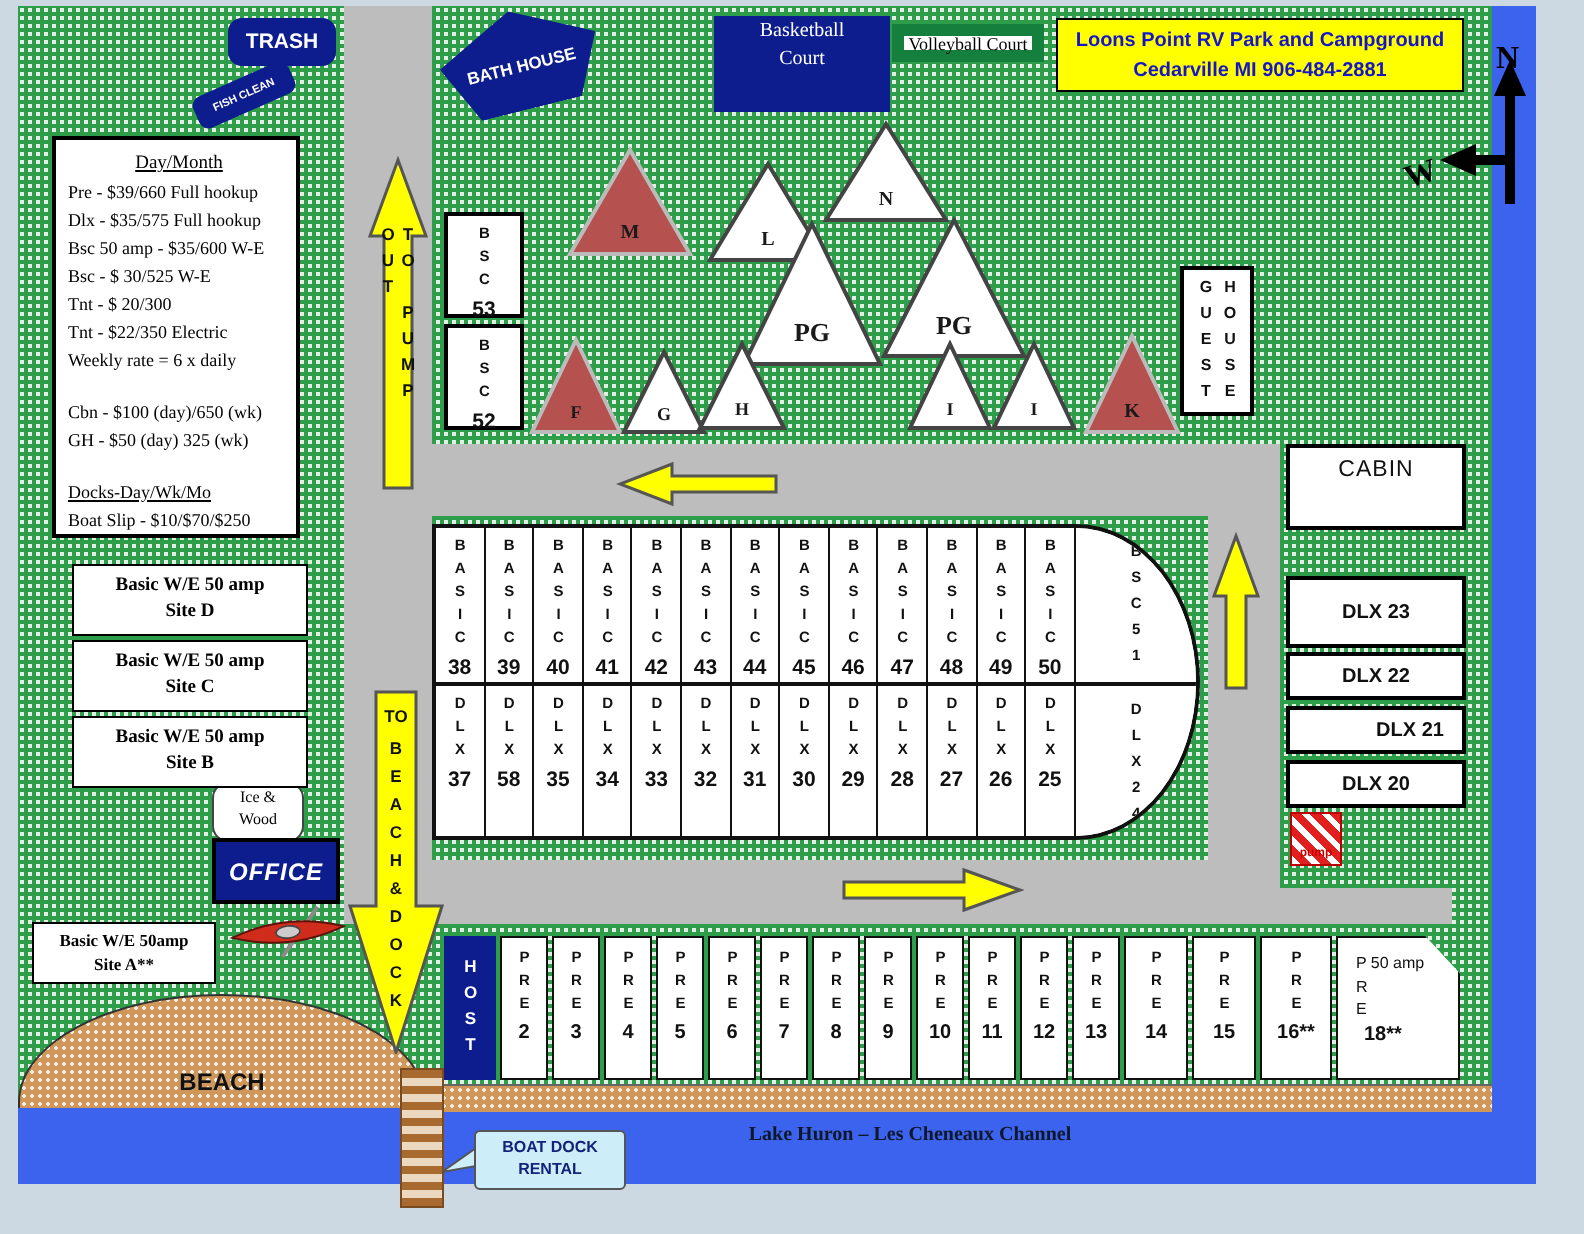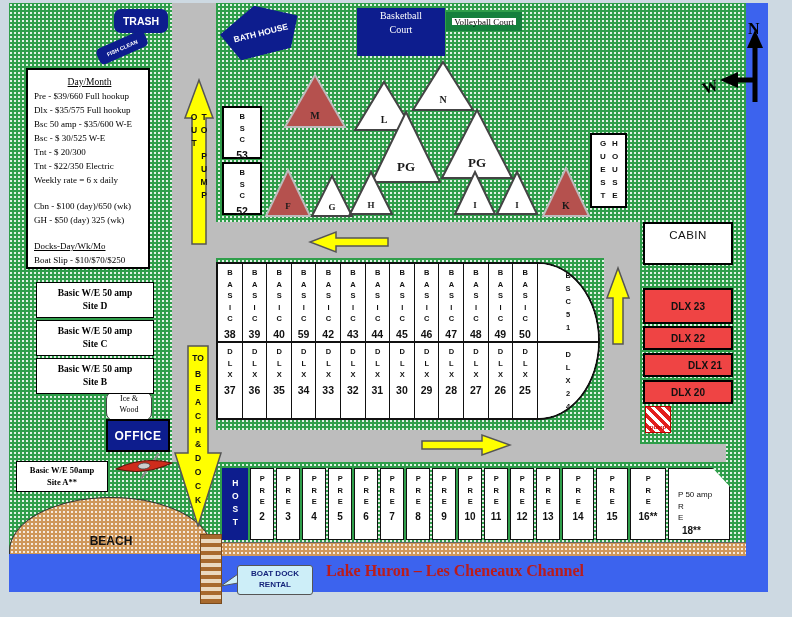--- a/index.html
+++ b/index.html
@@ -35,21 +35,21 @@
 
   
   .navy{background:var(--navy,#0d1d8e);color:#fff;font-weight:bold;
         display:flex;align-items:center;justify-content:center;text-align:center;}
   #trash{left:114px;top:9px;width:54px;height:24px;border-radius:7px;font-size:10.5px;}
   #fish-clean{left:96px;top:39px;width:52px;height:17px;border-radius:5px;font-size:5.5px;
               transform:rotate(-24deg);}
   #bath-house{left:220px;top:5px;width:80px;height:50px;transform:rotate(-14deg);
               clip-path:polygon(50% 0,100% 40%,82% 100%,18% 100%,0 40%);
               font-size:8.5px;line-height:1.3;padding-top:8px;}
-  #office{left:106px;top:419px;width:64px;height:33px;border:2px solid #000;font-size:12px;letter-spacing:.5px;}
+  #office{left:106px;top:419px;width:64px;height:33px;border:2px solid #000;font-size:12px;letter-spacing:.5px;font-style:italic;}
   #basketball{left:357px;top:8px;width:88px;height:48px;background:var(--navy);color:#fff;
               font-family:"Liberation Serif",serif;font-size:10px;text-align:center;line-height:1.4;padding-top:1px;}
   #volleyball{left:446px;top:12px;width:76px;height:19px;background:#fff;border:6px solid #15803d;
               font-family:"Liberation Serif",serif;font-size:9px;display:flex;align-items:center;justify-content:center;}
   #title-sign{left:528px;top:9px;width:204px;height:37px;background:var(--yellow,#ffff00);
               border:1.5px solid #000;color:#1616c8;font-weight:bold;font-size:10px;
               text-align:center;line-height:1.5;padding-top:3px;}
 
   
   #price-box{left:26px;top:68px;width:124px;height:201px;background:#fff;border:2px solid #000;
@@ -79,21 +79,21 @@
            display:flex;flex-direction:column;align-items:center;padding-top:4px;}
 
   
   #guest-house{left:590px;top:133px;width:37px;height:75px;background:#fff;border:2px solid #000;
                display:flex;justify-content:center;gap:4px;padding-top:4px;}
   #guest-house .vword{font-size:8px;letter-spacing:4px;}
 
   
   #cabin{left:643px;top:222px;width:90px;height:43px;background:#fff;border:2px solid #000;
          text-align:center;font-size:11.5px;letter-spacing:.5px;padding-top:5px;color:#111;}
-  .dlx-box{left:643px;width:90px;background:#ef4444;border:2px solid #000;display:flex;
+  .dlx-box{left:643px;width:90px;background:#ffffff;border:2px solid #000;display:flex;
            align-items:center;justify-content:center;font-size:10px;font-weight:bold;color:#111;}
   #pump{left:645px;top:406px;width:26px;height:27px;border:1.5px solid #b00;
         background:repeating-linear-gradient(45deg,#fff 0 3px,#e21f1f 3px 7px);}
   #pump span{position:absolute;left:0;right:0;bottom:2px;text-align:center;color:#c00;
              font-size:6px;font-weight:bold;}
 
   
   #block{left:216px;top:262px;width:384px;height:158px;background:#fff;border:2px solid #111;
          border-radius:0 62px 62px 0 / 0 79px 79px 0;overflow:hidden;display:flex;flex-direction:column;}
   #block-top{height:79px;border-bottom:2px solid #111;display:flex;}
@@ -104,43 +104,43 @@
 
   
   #pre-row{left:222px;top:468px;height:72px;display:flex;gap:2px;}
   #host{width:26px;background:var(--navy);display:flex;align-items:center;justify-content:center;}
   #host .vword{color:#fff;font-size:8.5px;letter-spacing:3px;}
   .pcell{background:#fff;border:1.6px solid #111;display:flex;flex-direction:column;
          align-items:center;padding-top:5px;}
   .pcell .cnum{font-size:10px;}
   #pre18{width:62px;background:#fff;border:1.6px solid #111;
          clip-path:polygon(0 0,72% 0,100% 26%,100% 100%,0 100%);
-         padding:20px 0 0 9px;font-size:8px;line-height:1.45;color:#111;}
+         padding:7px 0 0 9px;font-size:8px;line-height:1.45;color:#111;}
   #pre18 .p18num{font-weight:bold;font-size:10px;padding-left:4px;}
 
   
   .yarrow polygon{fill:var(--yellow,#ffff00);stroke:#555;stroke-width:1.5;}
   #arrow-pump-out{left:183px;top:78px;width:32px;height:168px;}
   #arrow-pump-out .vtext{position:absolute;left:50%;transform:translateX(-50%);top:34px;
                          font-weight:bold;font-size:8.5px;letter-spacing:3px;}
   .vtext{writing-mode:vertical-rl;text-orientation:upright;color:#111;}
   #arrow-beach{left:174px;top:345px;width:48px;height:182px;}
   #arrow-beach .to{position:absolute;left:0;right:0;top:8px;text-align:center;
                    font-weight:bold;font-size:8.5px;color:#111;}
   #arrow-beach .vtext{position:absolute;left:50%;transform:translateX(-50%);top:24px;
                       font-weight:bold;font-size:8.5px;letter-spacing:4px;}
 
   
   #boat-dock{left:237px;top:565px;width:76px;height:30px;background:var(--callout,#cdeef8);
              border:1.5px solid #555;border-radius:3px;display:flex;flex-direction:column;
              align-items:center;justify-content:center;font-size:8px;font-weight:bold;
              color:#14237a;line-height:1.35;}
   #boat-tail{left:221px;top:572px;}
-  #lake-label{left:290px;top:562px;width:330px;text-align:center;color:#b91c1c;
-              font-family:"Liberation Serif",serif;font-weight:bold;font-size:16px;}
+  #lake-label{left:290px;top:562px;width:330px;text-align:center;color:#0f172a;
+              font-family:"Liberation Serif",serif;font-weight:bold;font-size:10px;}
 
   .tri{pointer-events:none;}
 </style>
 </head>
 <body>
 
 <div id="canvas">
 
   <div id="map" class="abs"></div>
   <div id="road-left" class="abs road"></div>
@@ -179,20 +179,24 @@
     <div id="price-docks-heading" class="u">Docks-Day/Wk/Mo</div>
     <div id="price-docks-line">Boat Slip - $10/$70/$250</div>
   </div>
 
   <div id="bath-house" class="abs navy">BATH HOUSE</div>
   <div id="basketball" class="abs">
     <div>Basketball</div>
     <div>Court</div>
   </div>
   <div id="volleyball" class="abs">Volleyball Court</div>
+  <div id="title-sign" class="abs">
+    <div>Loons Point RV Park and Campground</div>
+    <div>Cedarville MI  906-484-2881</div>
+  </div>
 
   <svg class="abs" style="left:700px;top:16px;" width="72" height="92">
     <text x="48" y="18" font-family="Liberation Serif,serif" font-weight="bold" font-size="16" fill="#000">N</text>
     <line x1="55" y1="86" x2="55" y2="28" stroke="#000" stroke-width="5"></line>
     <polygon points="55,14 47,32 63,32" fill="#000"></polygon>
     <line x1="55" y1="64" x2="36" y2="64" stroke="#000" stroke-width="5"></line>
     <polygon points="20,64 38,56 38,72" fill="#000"></polygon>
     <text x="2" y="76" transform="rotate(-18 10 70)" font-family="Liberation Serif,serif" font-weight="bold" font-size="16" fill="#000">W</text>
   </svg>
 
@@ -215,21 +219,21 @@
         <div class="bcell">
           <div class="vword">BASIC</div>
           <div class="cnum">39</div>
         </div>
         <div class="bcell">
           <div class="vword">BASIC</div>
           <div class="cnum">40</div>
         </div>
         <div class="bcell">
           <div class="vword">BASIC</div>
-          <div class="cnum">59</div>
+          <div class="cnum">41</div>
         </div>
         <div class="bcell">
           <div class="vword">BASIC</div>
           <div class="cnum">42</div>
         </div>
         <div class="bcell">
           <div class="vword">BASIC</div>
           <div class="cnum">43</div>
         </div>
         <div class="bcell">
@@ -264,21 +268,21 @@
           <div class="vword vword-end">BSC51</div>
         </div>
       </div>
     <div id="block-bottom">
         <div class="bcell">
           <div class="vword">DLX</div>
           <div class="cnum">37</div>
         </div>
         <div class="bcell">
           <div class="vword">DLX</div>
-          <div class="cnum">36</div>
+          <div class="cnum">58</div>
         </div>
         <div class="bcell">
           <div class="vword">DLX</div>
           <div class="cnum">35</div>
         </div>
         <div class="bcell">
           <div class="vword">DLX</div>
           <div class="cnum">34</div>
         </div>
         <div class="bcell">

